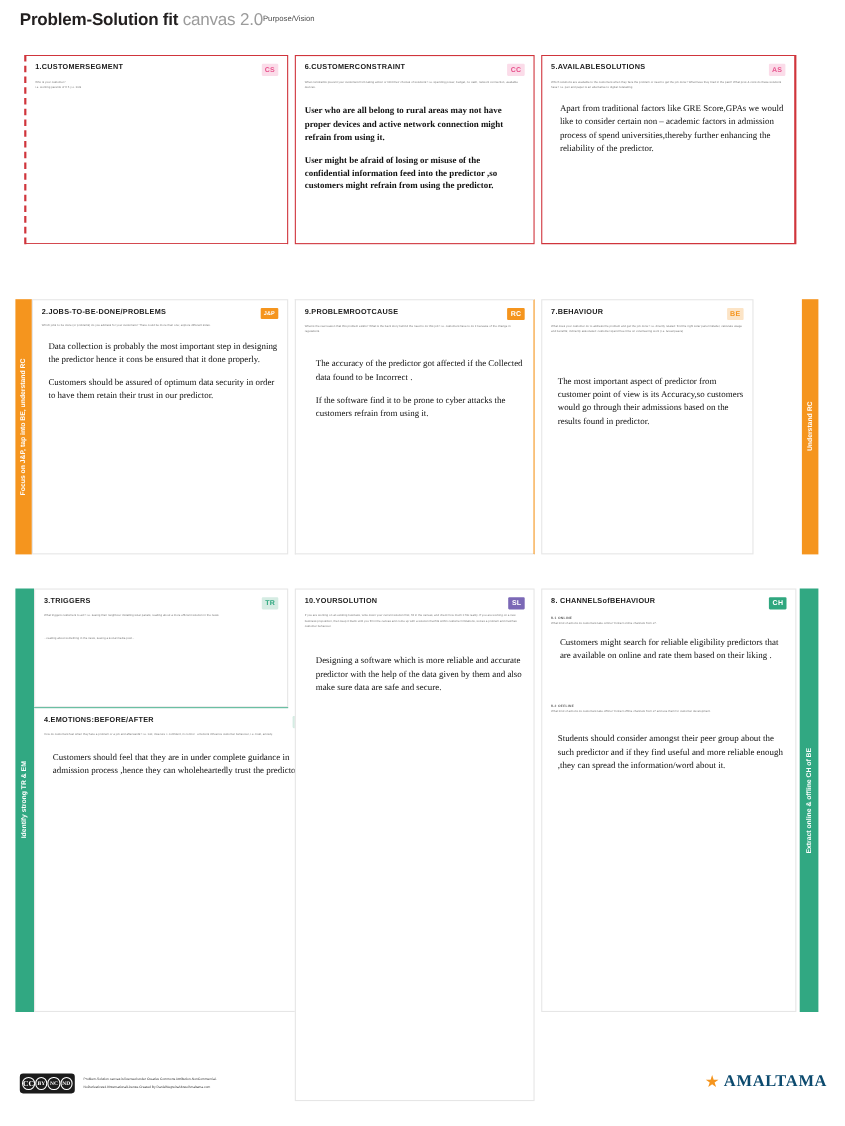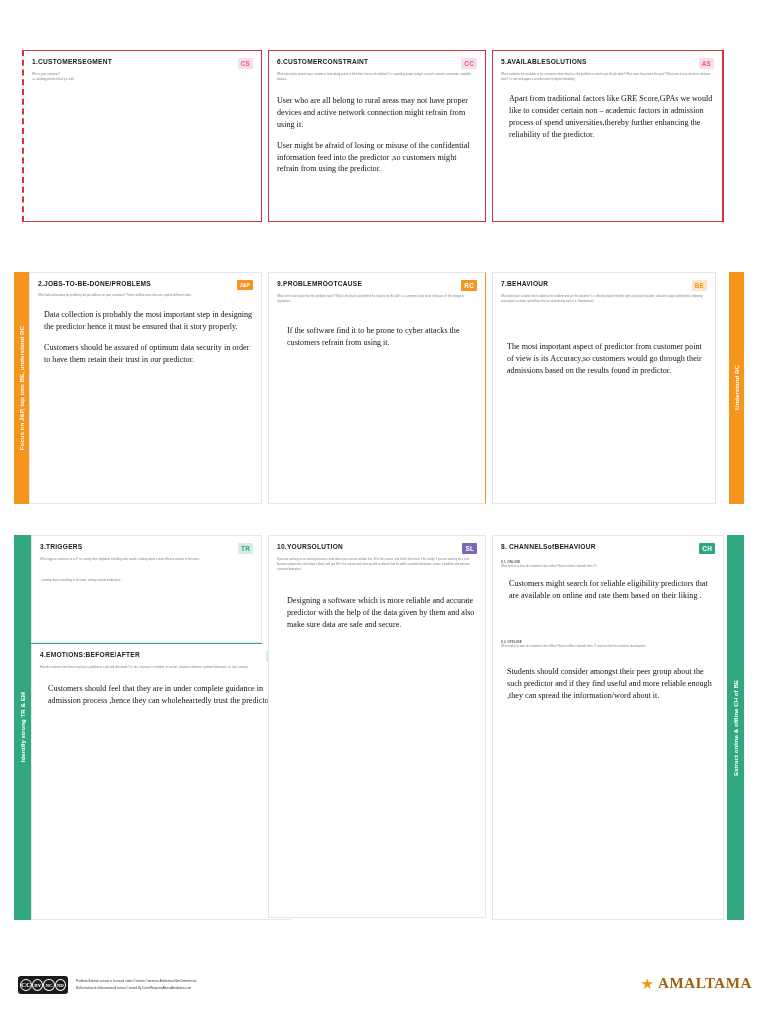--- a/index.html
+++ b/index.html
@@ -66,47 +66,52 @@
   .footer { position:absolute; left:18px; bottom:30px; display:flex; align-items:center; }
   .cc-badge { width:50px; height:18px; background:#1b1b1b; border-radius:3px;
               display:flex; align-items:center; justify-content:space-around; padding:0 2px;}
   .cc-c { width:12px; height:12px; border-radius:50%; background:#1b1b1b; border:1.2px solid #fff;
           color:#fff; font-size:7px; font-weight:bold; display:flex; align-items:center; justify-content:center;
           font-family:"Liberation Serif", serif;}
   .cc-text { margin-left:8px; font-size:3.0px; color:#3a3a3a; line-height:2.2; }
 
   .logo { position:absolute; right:16px; bottom:32px; display:flex; align-items:center; }
   .logo-star { color:#f5951e; font-size:15px; margin-right:4px; line-height:1;}
-  .logo-text { color:#a16207; font-size:15px; font-weight:bold; letter-spacing:0.6px; font-family:"Liberation Serif", serif;}
+  .logo-text { color:#0c4a6e; font-size:15px; font-weight:bold; letter-spacing:0.6px; font-family:"Liberation Serif", serif;}
 </style>
 </head>
 <body>
 
 <div class="page">
 
+  <div class="header">
+    <span class="h-bold">Problem-Solution fit</span>
+    <span class="h-light">canvas 2.0</span>
+    <span class="h-sup">Purpose/Vision</span>
+  </div>
 
   <div class="card" style="left:22px; top:50px; width:240px; height:172px; border:1px solid #d0353c; border-left:2px dashed #d0353c;">
     <div class="card-inner">
       <div class="card-head">
         <div class="card-title">1.CUSTOMERSEGMENT</div>
         <div class="badge badge-cs">CS</div>
       </div>
       <div class="hint" style="white-space:pre-line;">Who is your customer?
 i.e. working parents of 0-5 y.o. kids</div>
     </div>
   </div>
 
   <div class="card" style="left:268px; top:50px; width:218px; height:172px; border:1px solid #d0353c;">
     <div class="card-inner">
       <div class="card-head">
         <div class="card-title">6.CUSTOMERCONSTRAINT</div>
         <div class="badge badge-cc">CC</div>
       </div>
       <div class="hint">What constraints prevent your customers from taking action or limit their choices of solutions? i.e. spending power, budget, no cash, network connection, available devices.</div>
-      <div class="answer" style="margin-top:12px;">
+      <div class="answer" style="margin-top:12px;font-weight:bold;">
         <p>User who are all belong to rural areas may not have proper devices  and active network connection  might refrain from using it.</p>
         <p>User might be afraid of losing or misuse of the confidential information feed into the predictor ,so customers might refrain from using the predictor.</p>
       </div>
     </div>
   </div>
 
   <div class="card" style="left:492px; top:50px; width:232px; height:172px; border:1px solid #d0353c; border-right:2px solid #d0353c;">
     <div class="card-inner">
       <div class="card-head">
         <div class="card-title">5.AVAILABLESOLUTIONS</div>
@@ -127,40 +132,41 @@
   </div>
 
   <div class="card" style="left:29px; top:272px; width:233px; height:232px; border:1px solid #e6e6e6;">
     <div class="card-inner">
       <div class="card-head">
         <div class="card-title">2.JOBS-TO-BE-DONE/PROBLEMS</div>
         <div class="badge badge-jp">J&amp;P</div>
       </div>
       <div class="hint">Which jobs-to-be-done (or problems) do you address for your customers? There could be more than one; explore different sides.</div>
       <div class="answer" style="margin-top:10px; padding-left:6px;">
-        <p>Data collection is probably the most important step in designing the predictor hence it must be ensured that it story properly.</p>
+        <p>Data collection is probably the most important step in designing the predictor hence it cons be ensured that it done properly.</p>
         <p>Customers should be assured of optimum data security in order to have them retain their trust in our predictor.</p>
       </div>
     </div>
   </div>
 
   <div class="card" style="left:268px; top:272px; width:218px; height:232px; border:1px solid #e6e6e6; border-right:1px solid #f5951e;">
     <div class="card-inner">
       <div class="card-head">
         <div class="card-title">9.PROBLEMROOTCAUSE</div>
         <div class="badge badge-rc">RC</div>
       </div>
       <div class="hint">What is the real reason that this problem exists? What is the back story behind the need to do this job? i.e. customers have to do it because of the change in regulations.</div>
       <div class="answer" style="margin-top:20px; padding-left:10px;">
+        <p>The accuracy of the predictor got affected if the Collected data found to be Incorrect .</p>
         <p>If the software find it to be prone to cyber attacks the customers refrain from using it.</p>
       </div>
     </div>
   </div>
 
-  <div class="card" style="left:492px; top:272px; width:224px; height:232px; border:1px solid #e6e6e6;">
+  <div class="card" style="left:492px; top:272px; width:193px; height:232px; border:1px solid #e6e6e6;">
     <div class="card-inner">
       <div class="card-head">
         <div class="card-title">7.BEHAVIOUR</div>
         <div class="badge badge-be">BE</div>
       </div>
       <div class="hint">What does your customer do to address the problem and get the job done? i.e. directly related: find the right solar panel installer, calculate usage and benefits; indirectly associated: customer spend free time on volunteering work (i.e. Greenpeace)</div>
       <div class="answer" style="margin-top:36px; padding-left:6px;">
         <p>The most important aspect of predictor from customer point of view is its Accuracy,so customers would go through their admissions based on the results found in predictor.</p>
       </div>
     </div>
@@ -191,21 +197,21 @@
         <div class="card-title">4.EMOTIONS:BEFORE/AFTER</div>
         <div class="badge badge-em">EM</div>
       </div>
       <div class="hint">How do customers feel when they face a problem or a job and afterwards? i.e. lost, insecure &gt; confident, in control - emotions influence customer behaviour, i.e. trust, anxiety.</div>
       <div class="answer" style="margin-top:12px; padding-left:8px;">
         <p>Customers should feel that they are in under complete guidance  in admission process ,hence they can wholeheartedly trust the predictor.</p>
       </div>
     </div>
   </div>
 
-  <div class="card" style="left:268px; top:535px; width:218px; height:383px; border:1px solid #e6e6e6;">
+  <div class="card" style="left:268px; top:535px; width:218px; height:466px; border:1px solid #e6e6e6;">
     <div class="card-inner">
       <div class="card-head">
         <div class="card-title">10.YOURSOLUTION</div>
         <div class="badge badge-sl">SL</div>
       </div>
       <div class="hint">If you are working on an existing business, write down your current solution first, fill in the canvas, and check how much it fits reality. If you are working on a new business proposition, then keep it blank until you fill in the canvas and come up with a solution that fits within customer limitations, solves a problem and matches customer behaviour.</div>
       <div class="answer" style="margin-top:22px; padding-left:10px;">
         <p>Designing a software which is more reliable and accurate predictor with the help of the data given by them and also make sure data are safe and secure.</p>
       </div>
     </div>

